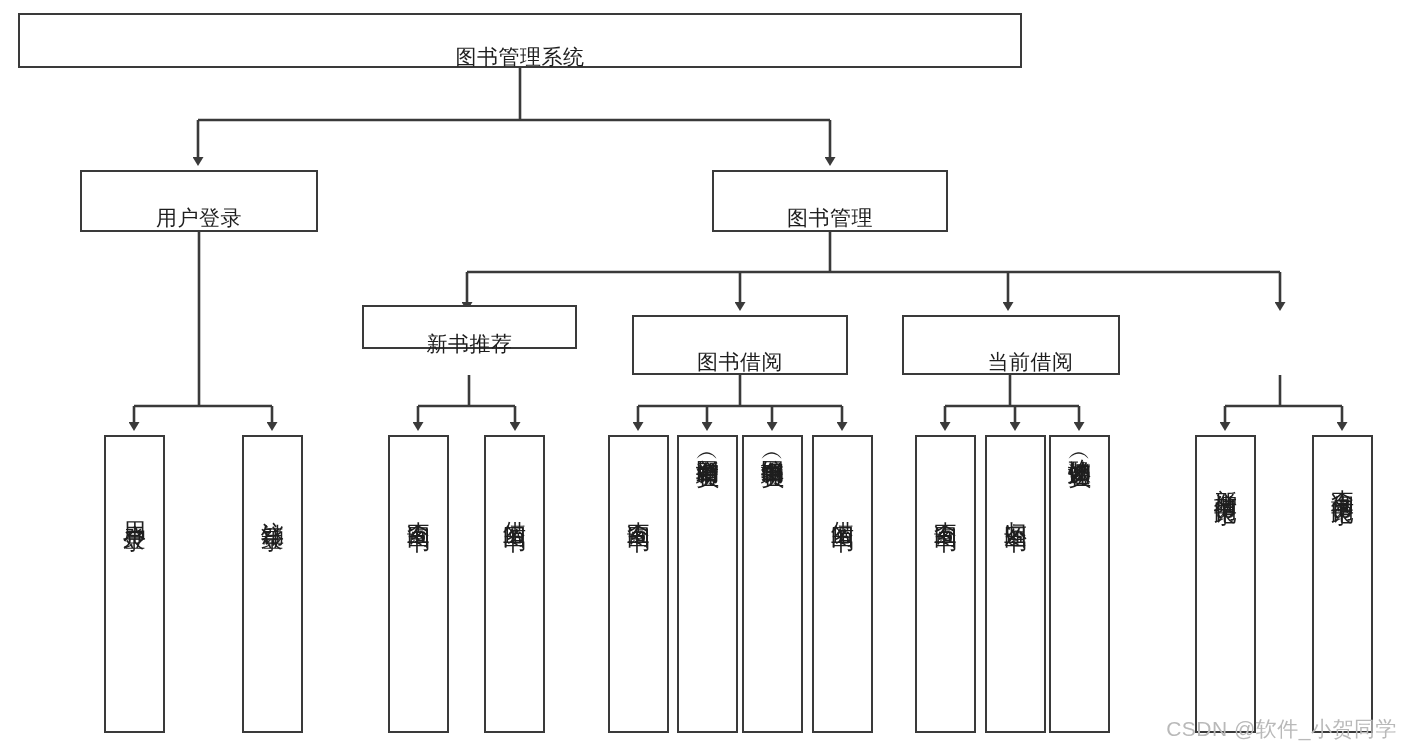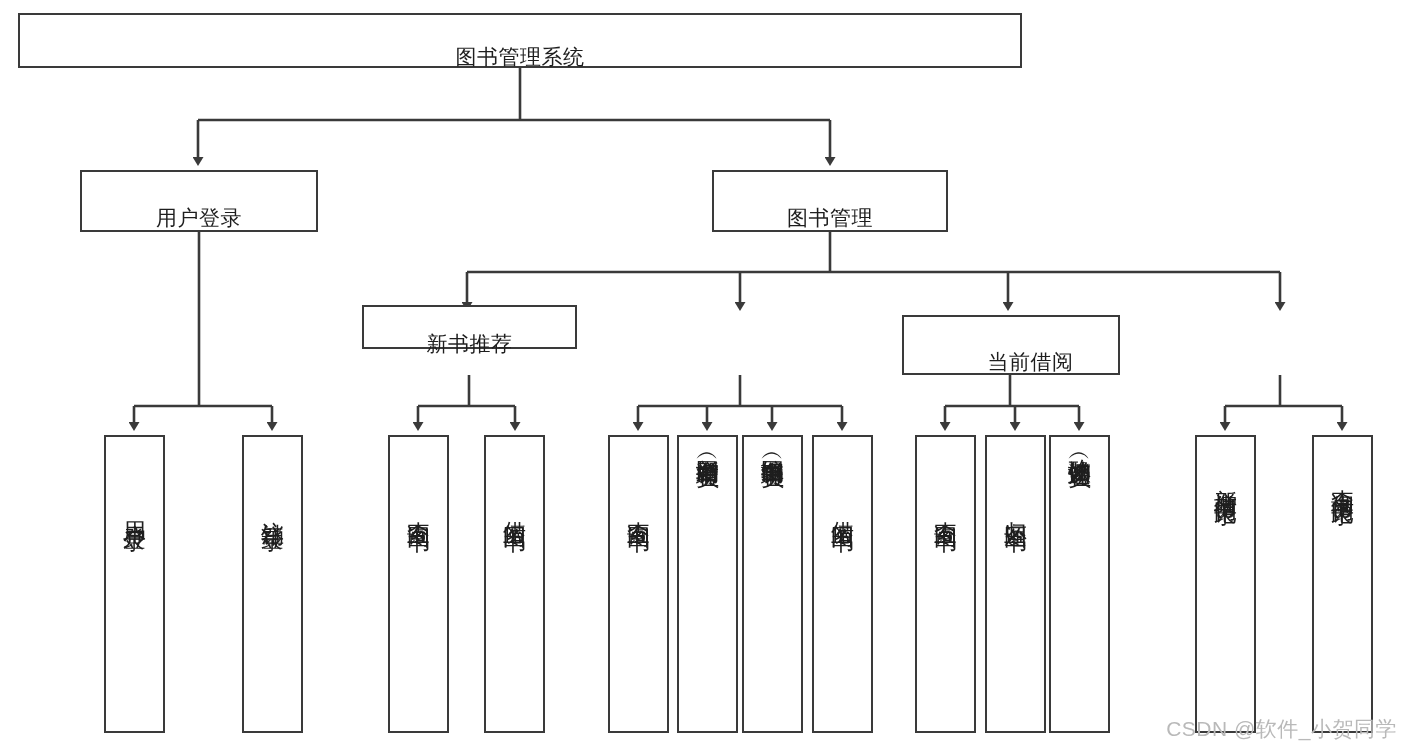--- a/index.html
+++ b/index.html
@@ -121,20 +121,23 @@
   <div class="node horiz" style="left:80px;top:170px;width:238px;height:62px;">
     <span class="label">用户登录</span>
   </div>
   <div class="node horiz" style="left:712px;top:170px;width:236px;height:62px;">
     <span class="label">图书管理</span>
   </div>
 
   <div class="node horiz" style="left:362px;top:305px;width:215px;height:44px;">
     <span class="label">新书推荐</span>
   </div>
+  <div class="node horiz" style="left:632px;top:315px;width:216px;height:60px;">
+    <span class="label">图书借阅</span>
+  </div>
   <div class="node horiz" style="left:902px;top:315px;width:218px;height:60px;padding-left:39px;">
     <span class="label">当前借阅</span>
   </div>
 
   <div class="node vert" style="left:104px;top:435px;width:61px;height:298px;padding-top:66px;">
     <span class="label">用户登录</span>
   </div>
   <div class="node vert" style="left:242px;top:435px;width:61px;height:298px;padding-top:66px;">
     <span class="label">注销登录</span>
   </div>

